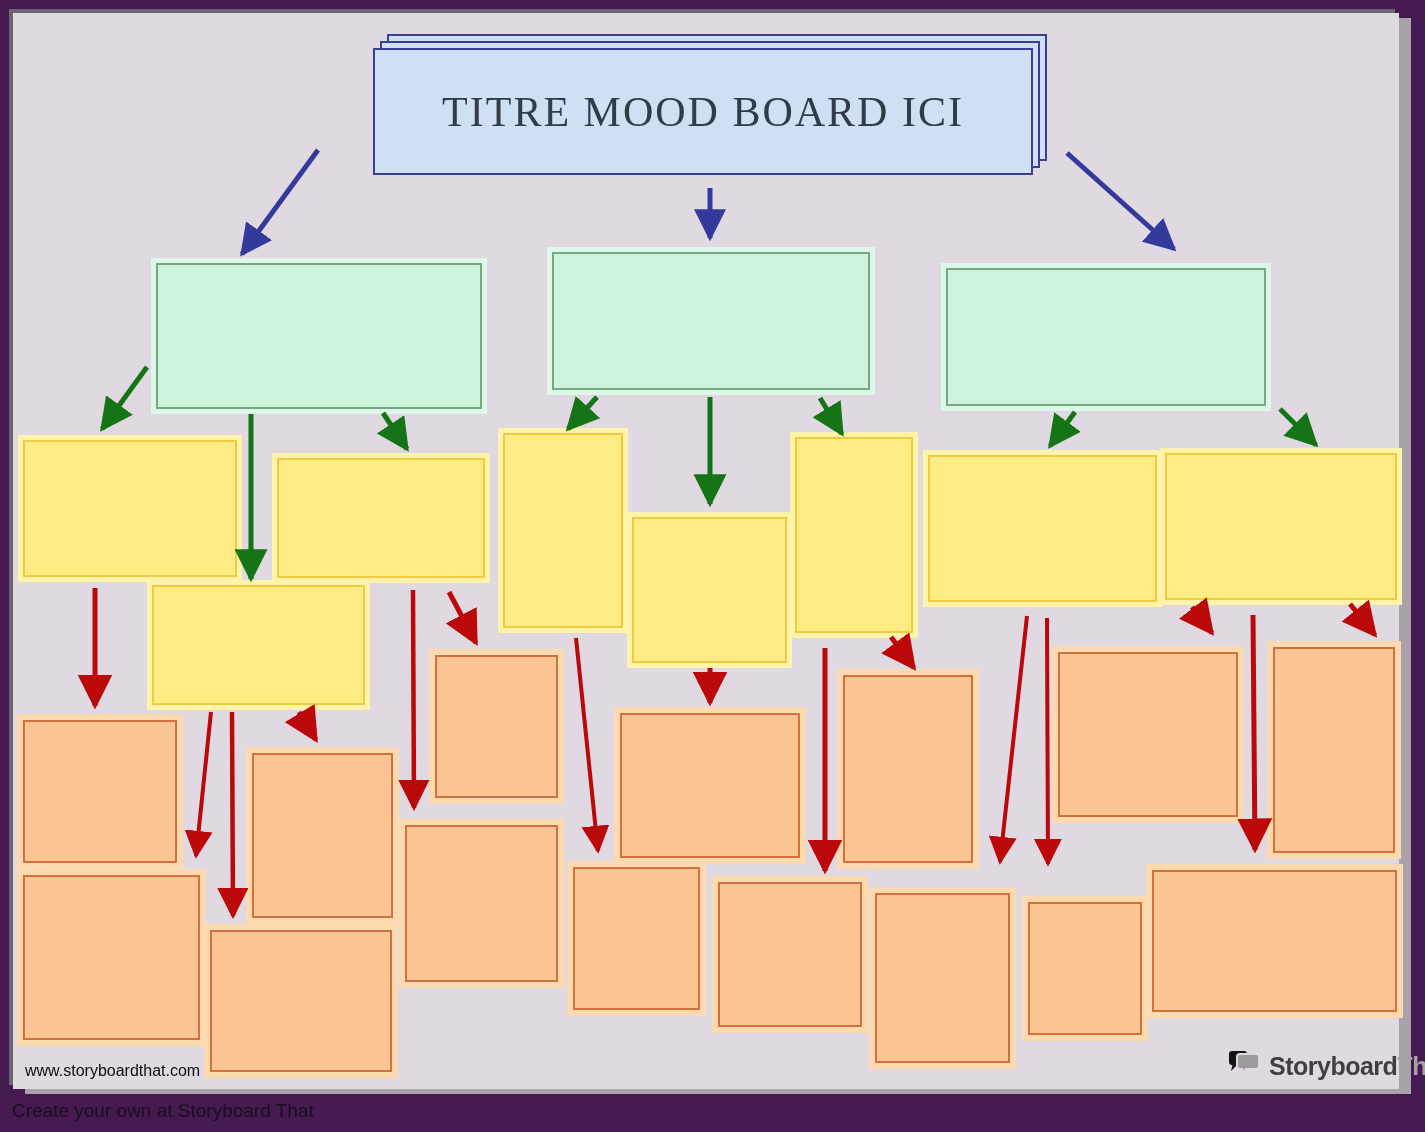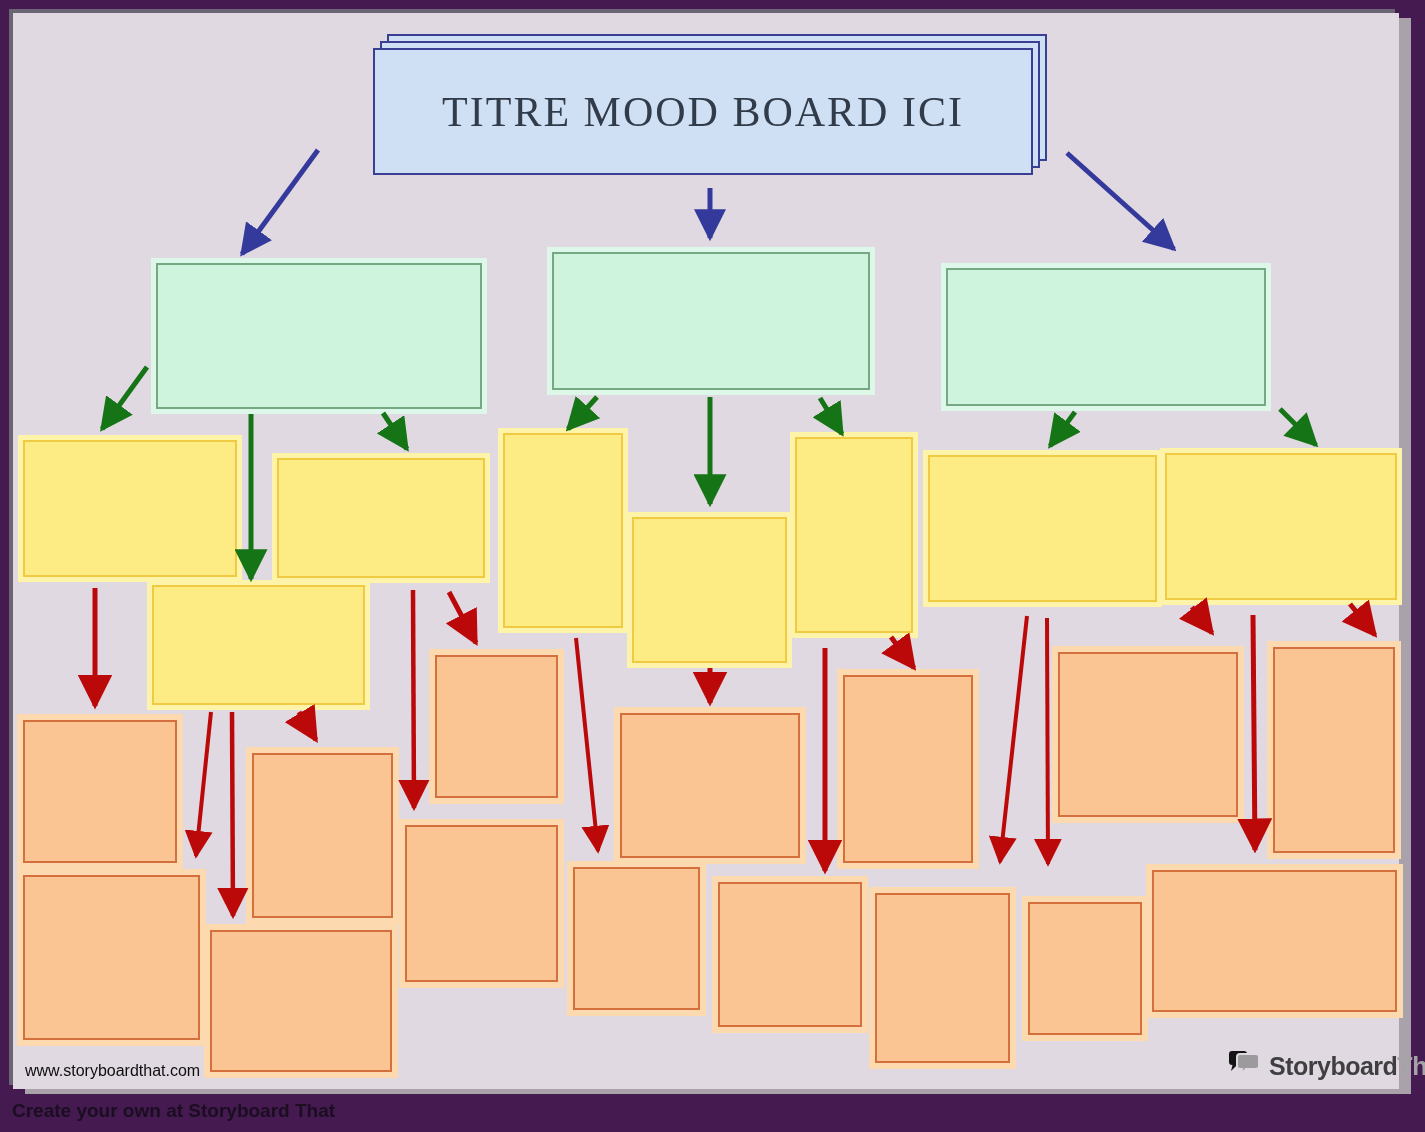--- a/index.html
+++ b/index.html
@@ -22,21 +22,21 @@
   .box.green{background:var(--green-fill);border:2px solid var(--green-border);box-shadow:0 0 0 5px var(--green-halo)}
   .box.yellow{background:var(--yellow-fill);border:2px solid var(--yellow-border);box-shadow:0 0 0 5px var(--yellow-halo)}
   .box.orange{background:var(--orange-fill);border:2px solid var(--orange-border);box-shadow:0 0 0 6px var(--orange-halo)}
   .title-rect{position:absolute;background:var(--title-fill);border:2px solid var(--title-border)}
   .title-main{display:flex;align-items:center;justify-content:center}
   .title-text{font-family:"Liberation Serif",serif;font-size:42px;color:var(--title-text);
               letter-spacing:2px;white-space:nowrap}
   #arrows{position:absolute;left:0;top:0}
   .mk-blue{fill:var(--arrow-blue)} .mk-green{fill:var(--arrow-green)} .mk-red{fill:var(--arrow-red)}
   .site-url{position:absolute;left:25px;top:1062px;font-size:16px;font-weight:normal;color:#0e0e0e}
-  .create-line{position:absolute;left:12px;top:1100px;font-size:19px;font-weight:bold;color:#1a0e20}
+  .create-line{position:absolute;left:12px;top:1100px;font-size:19px;font-weight:normal;color:#1a0e20}
   .logo{position:absolute;left:1227px;top:1050px;display:flex;align-items:center;gap:6px}
   .logo-text{font-size:25px;font-weight:600;letter-spacing:-0.5px}
   .logo-text .dark{color:var(--logo-dark)} .logo-text .gray{color:var(--logo-gray)}
 </style>
 </head>
 <body>
 
 <div class="canvas"></div>
 
 <div class="layer" id="boxes-layer">

